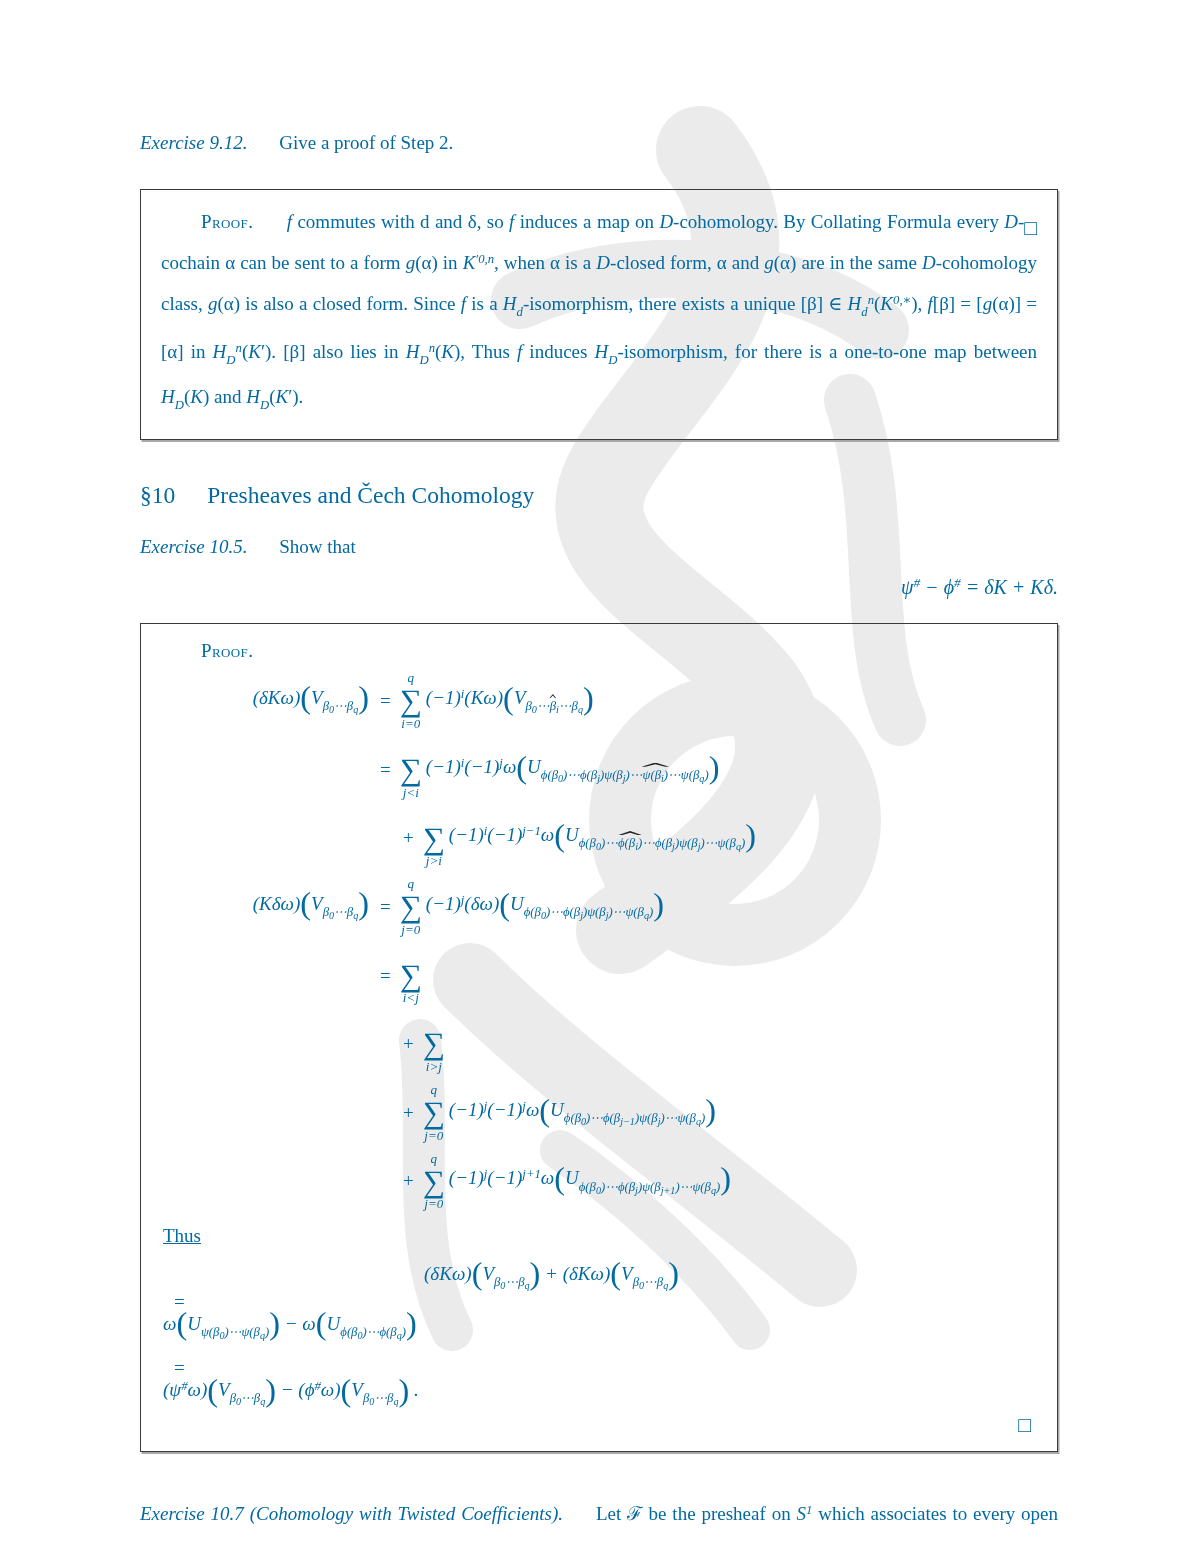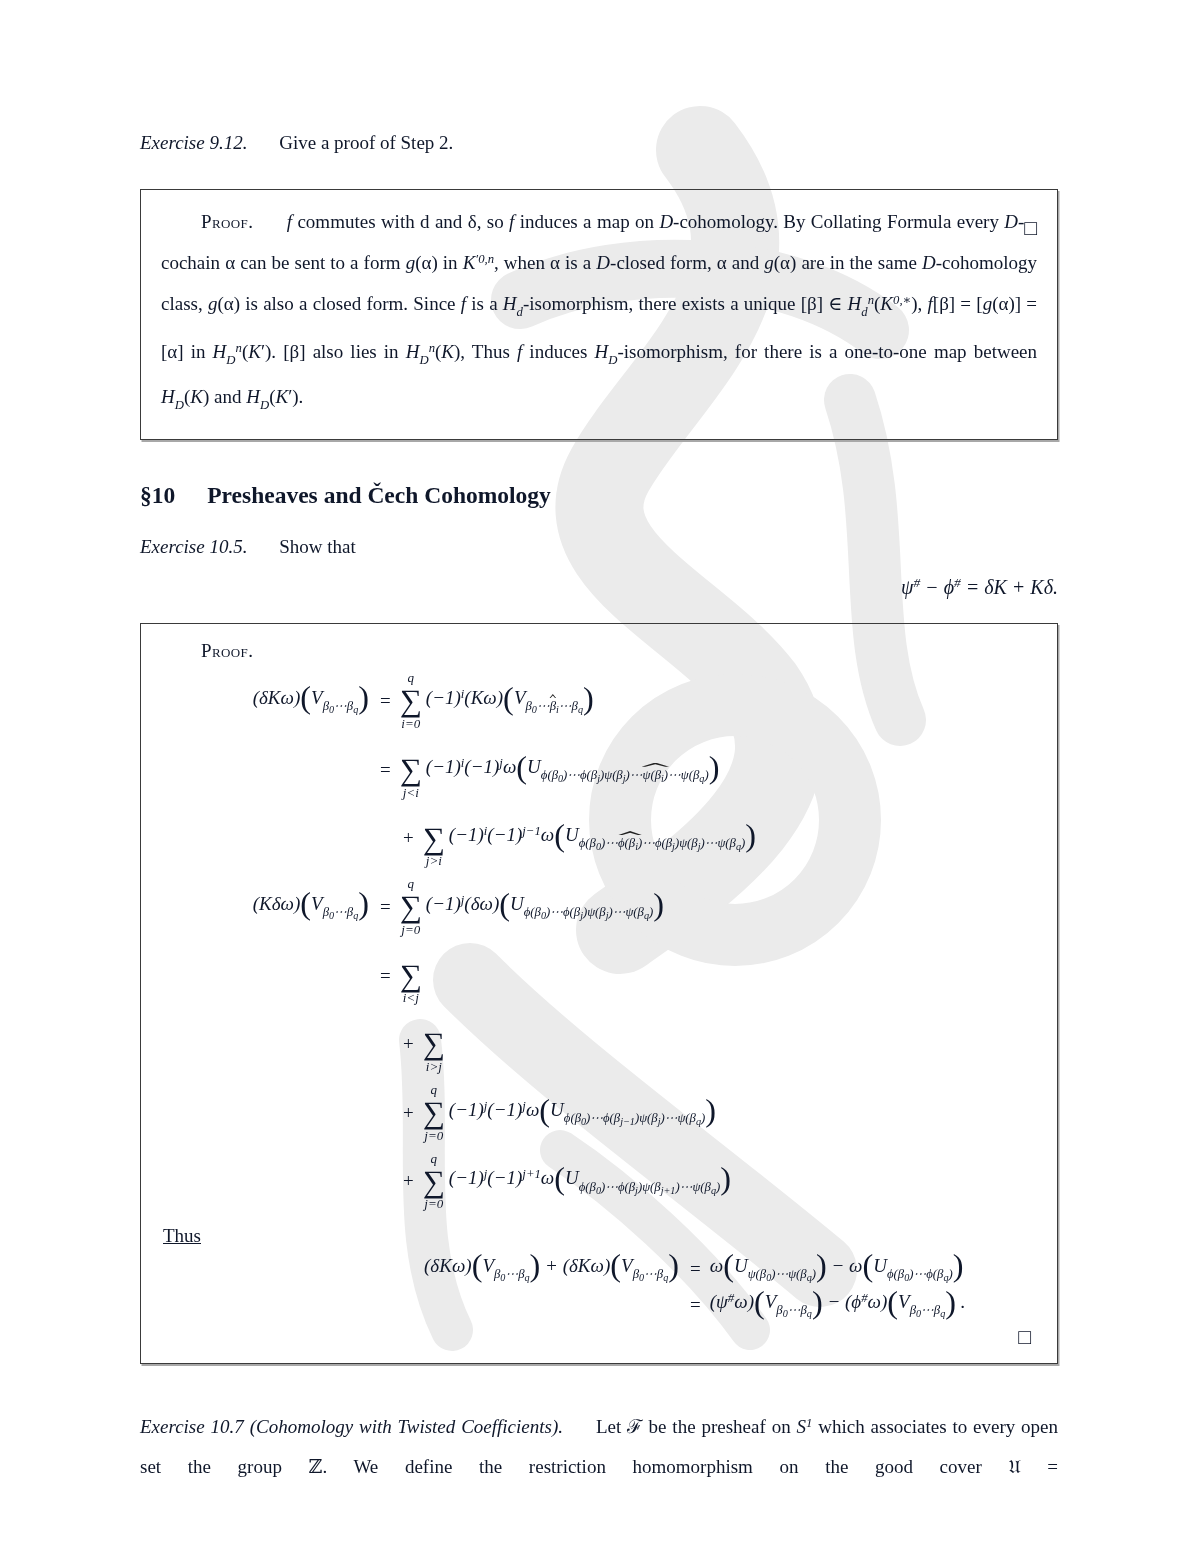--- a/index.html
+++ b/index.html
@@ -1,21 +1,21 @@
 <!DOCTYPE html>
 <html><head>
 <meta charset="utf-8">
 <style>
   html,body{margin:0;padding:0;background:#ffffff;}
   .page{
     position:relative;
     width:1192px;height:1543px;
     background:#ffffff;
     font-family:"Liberation Serif","DejaVu Serif",serif;
-    color:#0f172a;
+    color:#0369a1;
     font-size:19px;
     overflow:hidden;
   }
   .wm{position:absolute;left:0;top:0;z-index:0;}
   .content{position:relative;z-index:2;margin-left:140px;width:918px;}
 
   
   .exline{margin:0;}
   .exline.first{padding-top:132px;}
   .exlabel{font-style:italic;margin-right:27px;}
@@ -23,21 +23,21 @@
   
   .proofbox{border:1.5px solid #3a3a3a;box-shadow:1.5px 2px 0 #a8a8a8;background:transparent;}
   .pb1{margin-top:35px;padding:14px 20px 16px 20px;}
   .pb1 .proofp{margin:0;line-height:36.5px;text-align:justify;}
   .proofhead{font-variant:small-caps;letter-spacing:.4px;}
   .pb1 .proofhead{margin-left:40px;margin-right:28px;}
   .qed{font-size:21px;line-height:1;font-style:normal;}
   .qed-inline{float:right;margin-top:14px;}
 
   
-  .sech{margin:42px 0 0 0;font-size:23.5px;font-weight:bold;}
+  .sech{margin:42px 0 0 0;font-size:23.5px;font-weight:normal;}
   .sect{margin-left:32px;}
 
   .ex105{margin-top:27px;}
   .dispeq{text-align:right;margin-top:17px;font-size:20px;}
 
   
   .mathline{font-style:italic;}
   .mi{font-style:italic;}
   .msub{font-size:0.67em;vertical-align:-0.45em;font-style:italic;}
   .msup{font-size:0.67em;vertical-align:0.5em;font-style:italic;}
@@ -55,21 +55,21 @@
   .eqs{margin:4px 0 0 30px;}
   .eqrow{display:flex;align-items:center;margin-top:9px;}
   .el{width:176px;text-align:right;flex:none;}
   .rel{margin:0 9px 0 11px;font-style:normal;}
   .rel.plus{margin-left:34px;}
   .sum{display:inline-flex;flex-direction:column;align-items:center;line-height:1;margin-right:4px;flex:none;}
   .stop,.sbot{font-size:13px;font-style:italic;min-height:14px;}
   .ssym{font-size:31px;line-height:1.02;font-style:normal;}
 
   .thusword{margin:14px 0 0 0;text-decoration:underline;}
-  .trow{display:flex;align-items:center;margin-top:8px;}
+  .trow{display:flex;align-items:flex-start;margin-top:16px;flex-direction:column;}
   .tl{width:516px;text-align:right;flex:none;}
   .qedline{text-align:right;margin:8px 4px 2px 0;}
 
   .ex107{margin-top:38px;line-height:40px;text-align:justify;text-align-last:justify;}
 </style>
 </head>
 <body>
 
 <div class="page">
 

